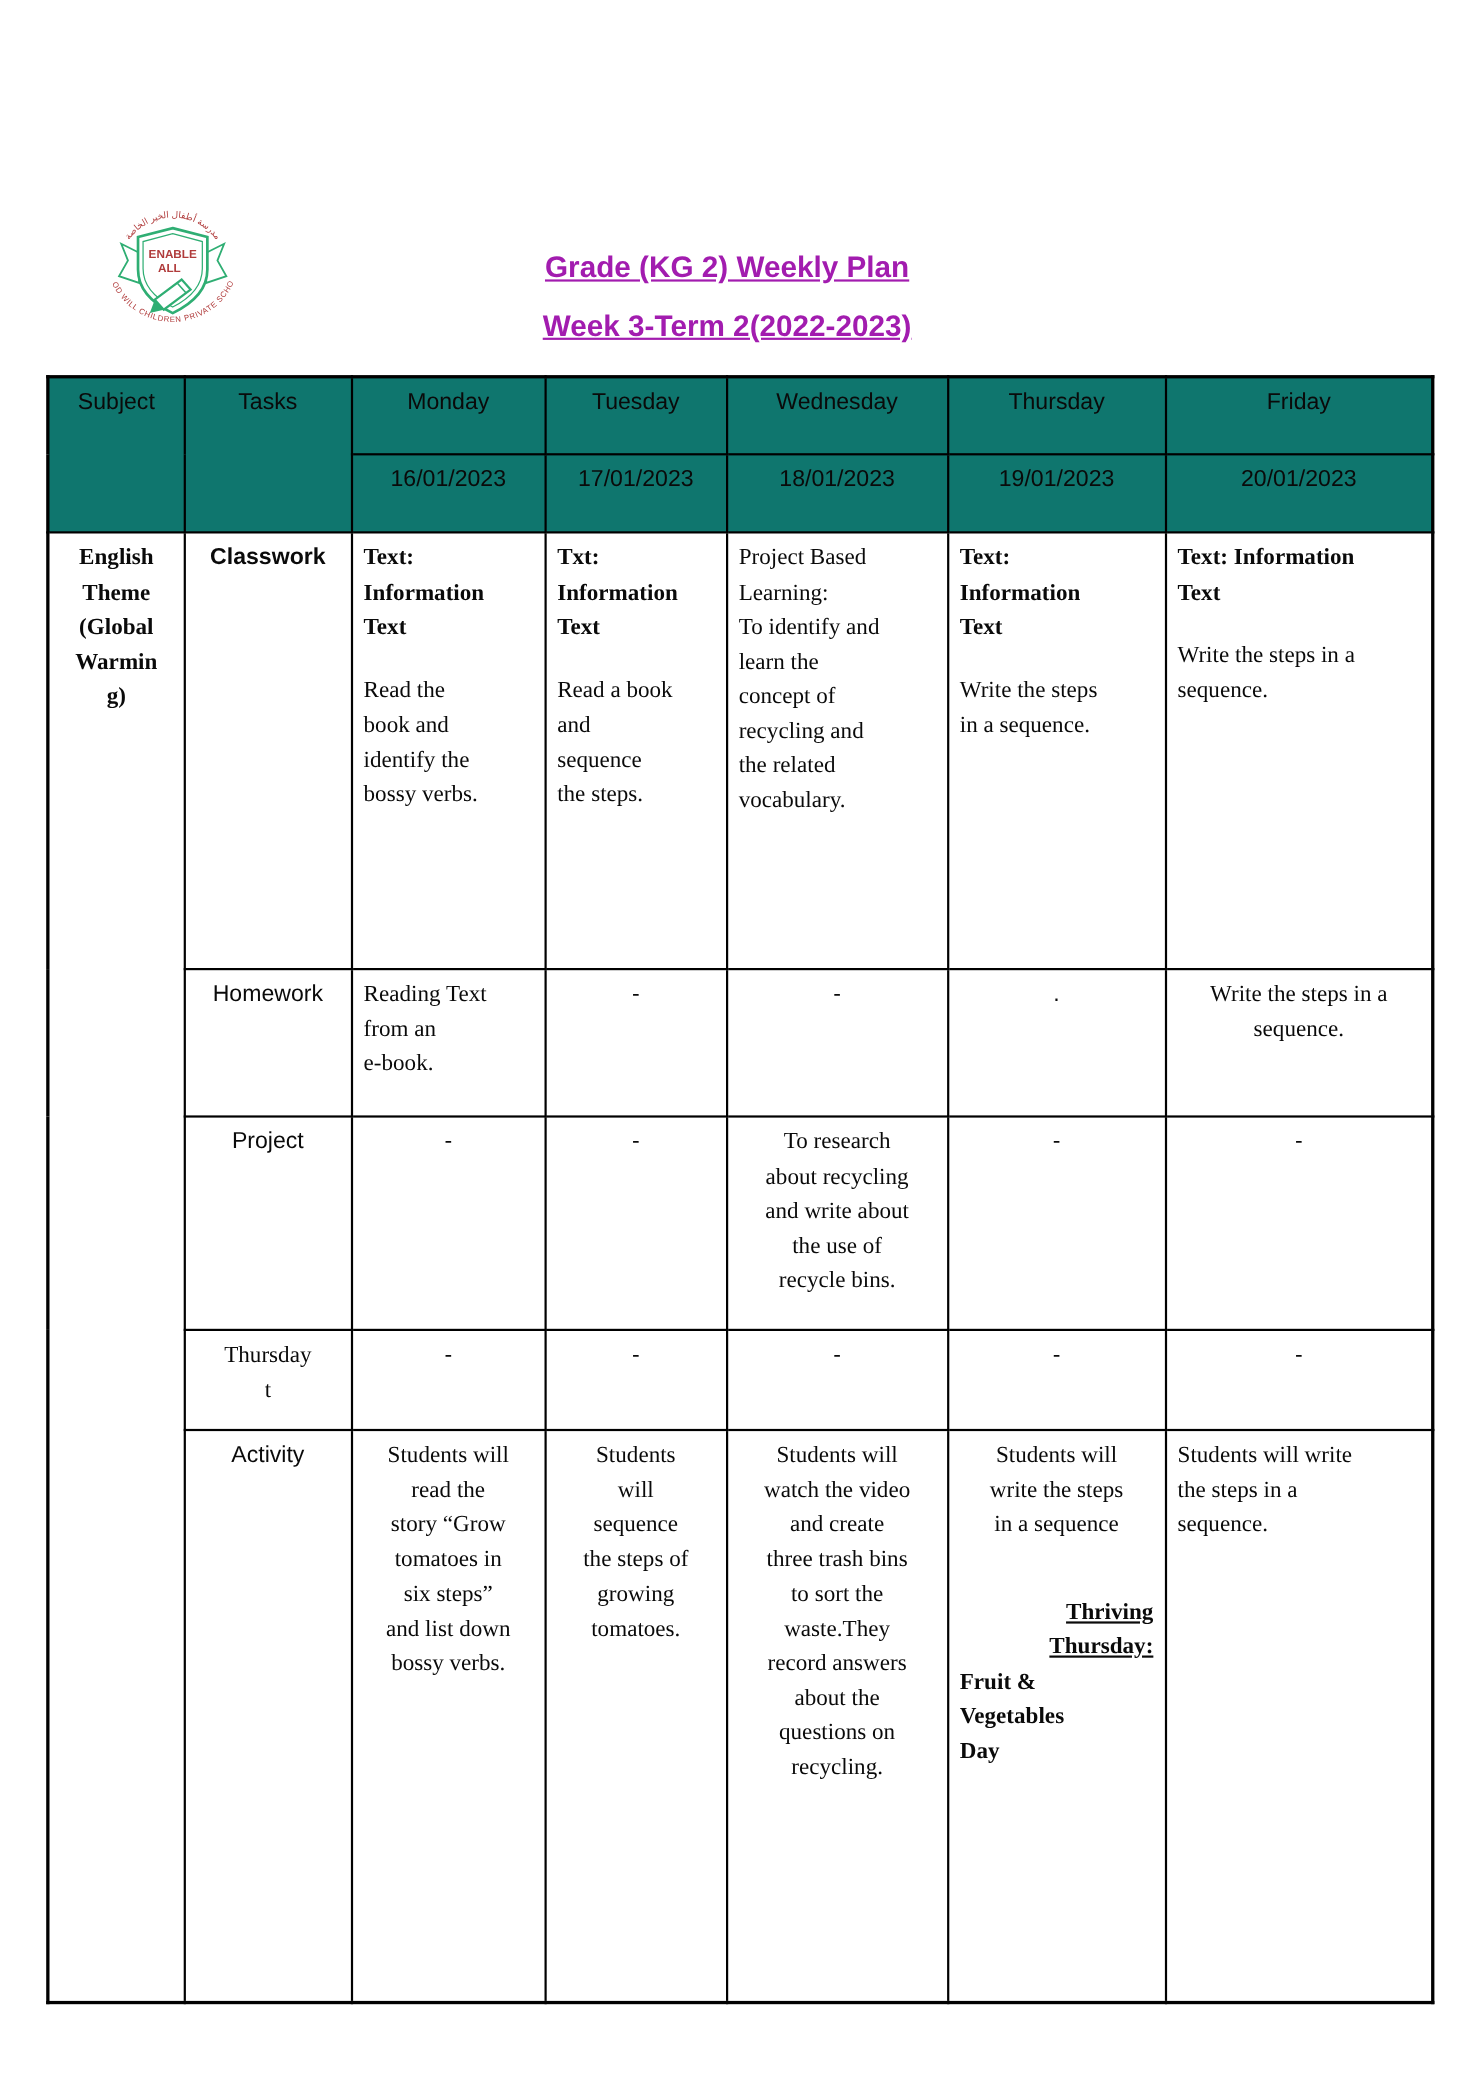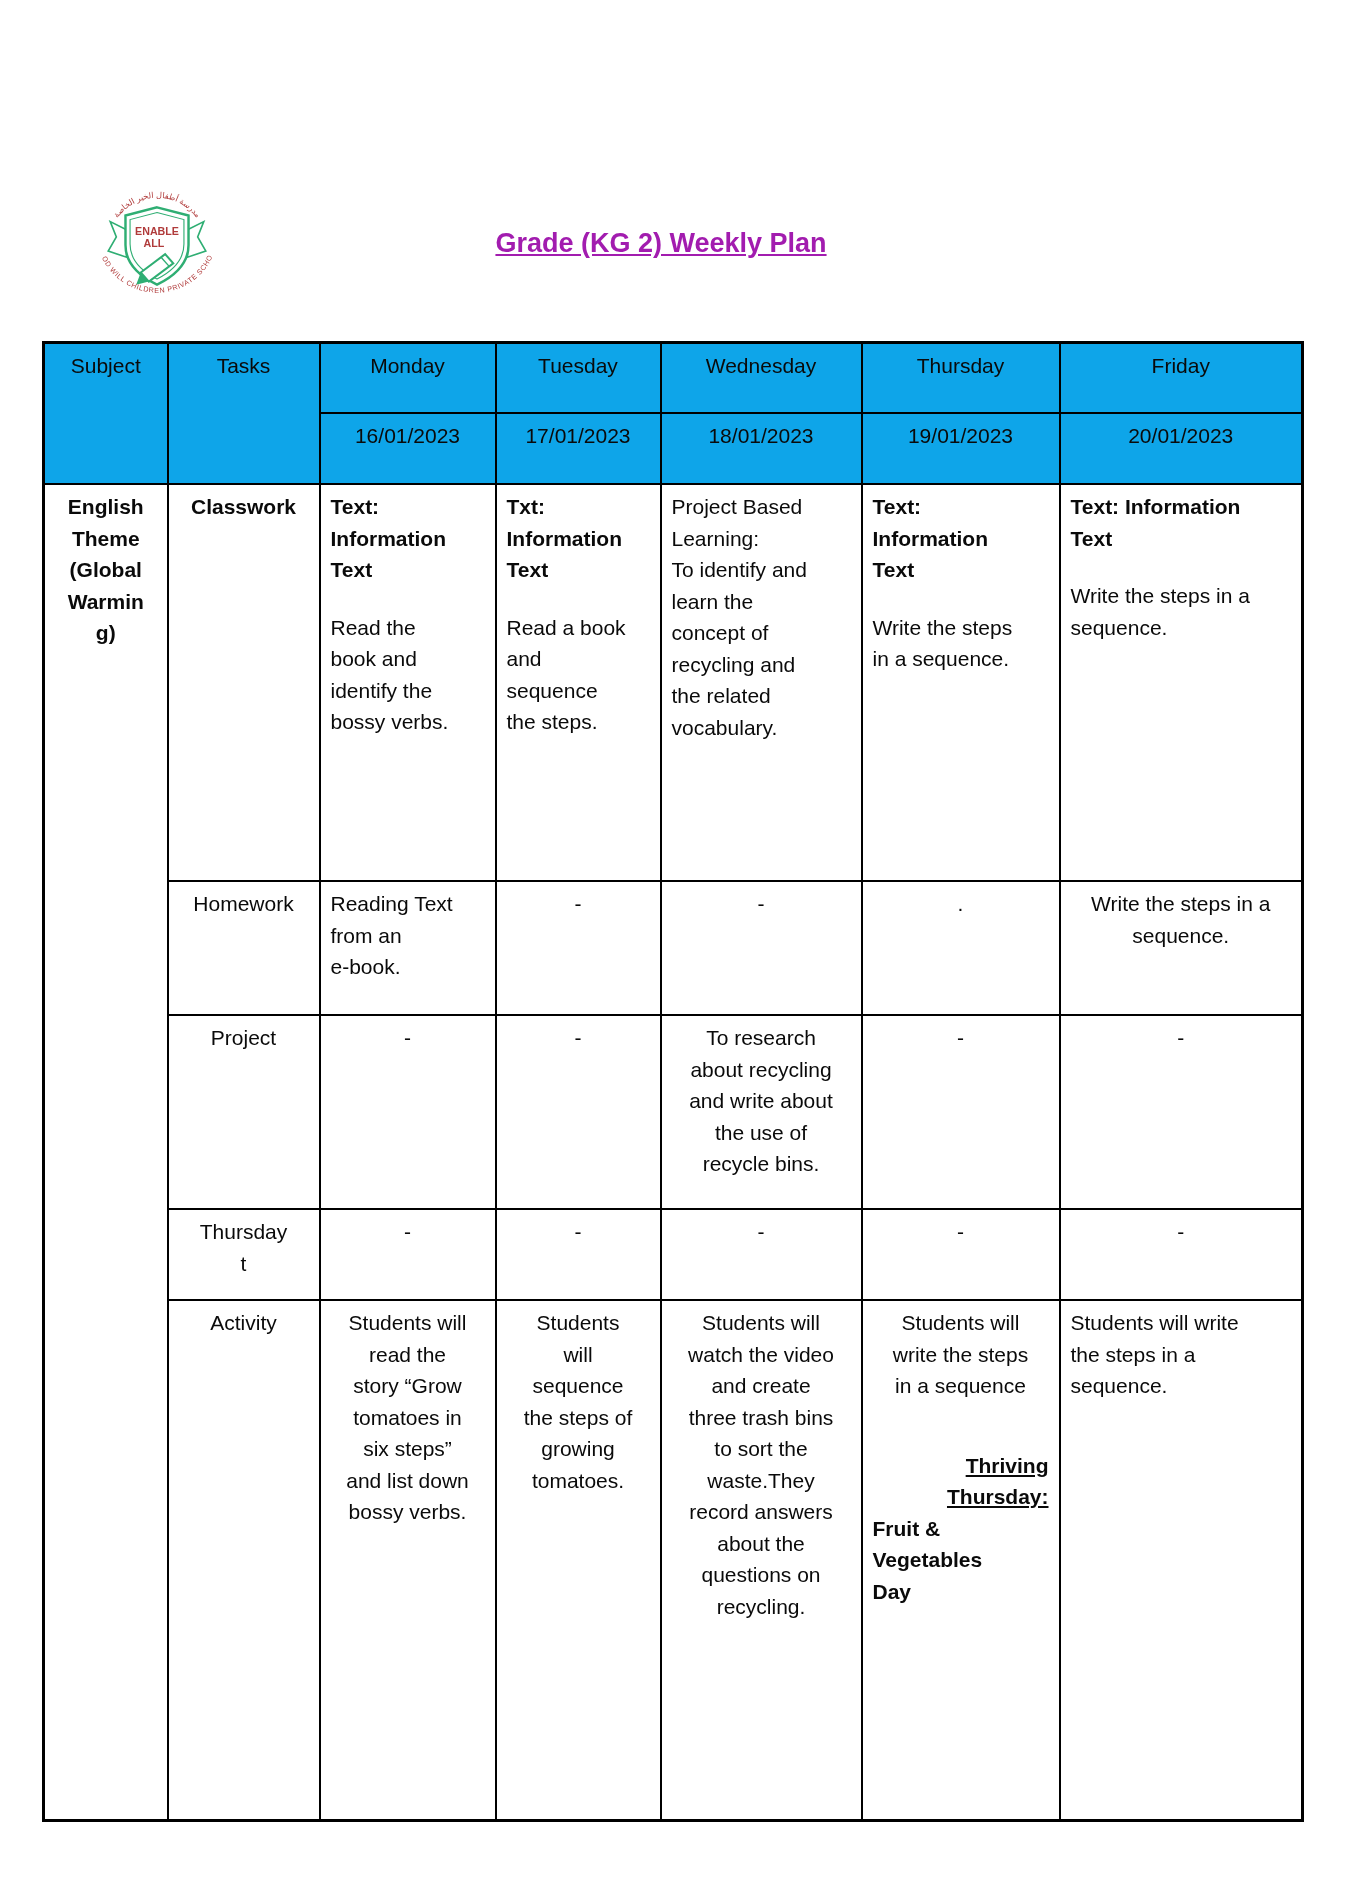--- a/index.html
+++ b/index.html
@@ -20,23 +20,23 @@
   
   table.plan{
     position:absolute;left:42px;top:341px;width:1259px;
     border-collapse:collapse;table-layout:fixed;
     border:3px solid #000;
   }
   table.plan td{
     border:2px solid #000;vertical-align:top;padding:6px 10px;
     font-size:21px;line-height:1.5;word-wrap:normal;
   }
-  .txt{white-space:pre-line;}
+  .txt{white-space:pre-line;font-family:Liberation Serif, serif;}
   .hdr{
-    background:#0ea5e9;text-align:center;vertical-align:middle;
+    background:#0f766e;text-align:center;vertical-align:middle;
     font-size:23px;padding:4px 6px;
   }
   .hdr-merged{vertical-align:top;padding-top:16px;}
   .date-cell{font-size:22px;}
   .subject-cell{
     font-weight:bold;font-size:23px;text-align:center;
     padding-top:26px;line-height:1.2;
   }
   .label-cell{text-align:center;font-size:23px;padding-top:12px;line-height:1.35;}
   .label-bold{font-weight:bold;padding-top:26px;}
@@ -84,20 +84,21 @@
       <path d="M44 92 L39.5 104 L52 101 Z" fill="#2fae73"></path>
       <path d="M64 77 L72 86" stroke="#2fae73" stroke-width="1.4"></path>
     </g>
     <text fill="#b03b3b" font-size="7" letter-spacing="0.6">
       <textPath href="#arcBottom" startOffset="50%" text-anchor="middle">GOOD WILL CHILDREN PRIVATE SCHOOL</textPath>
     </text>
   </svg>
 
   <div class="titles">
     <div class="title-line">Grade (KG 2) Weekly Plan</div>
+    <div class="title-line">Week 3-Term 2(2022-2023)</div>
   </div>
 
   <table class="plan">
     <colgroup>
       <col style="width:124px">
         <col style="width:152px">
         <col style="width:176px">
       <col style="width:165px">
         <col style="width:201px">
         <col style="width:198px">

